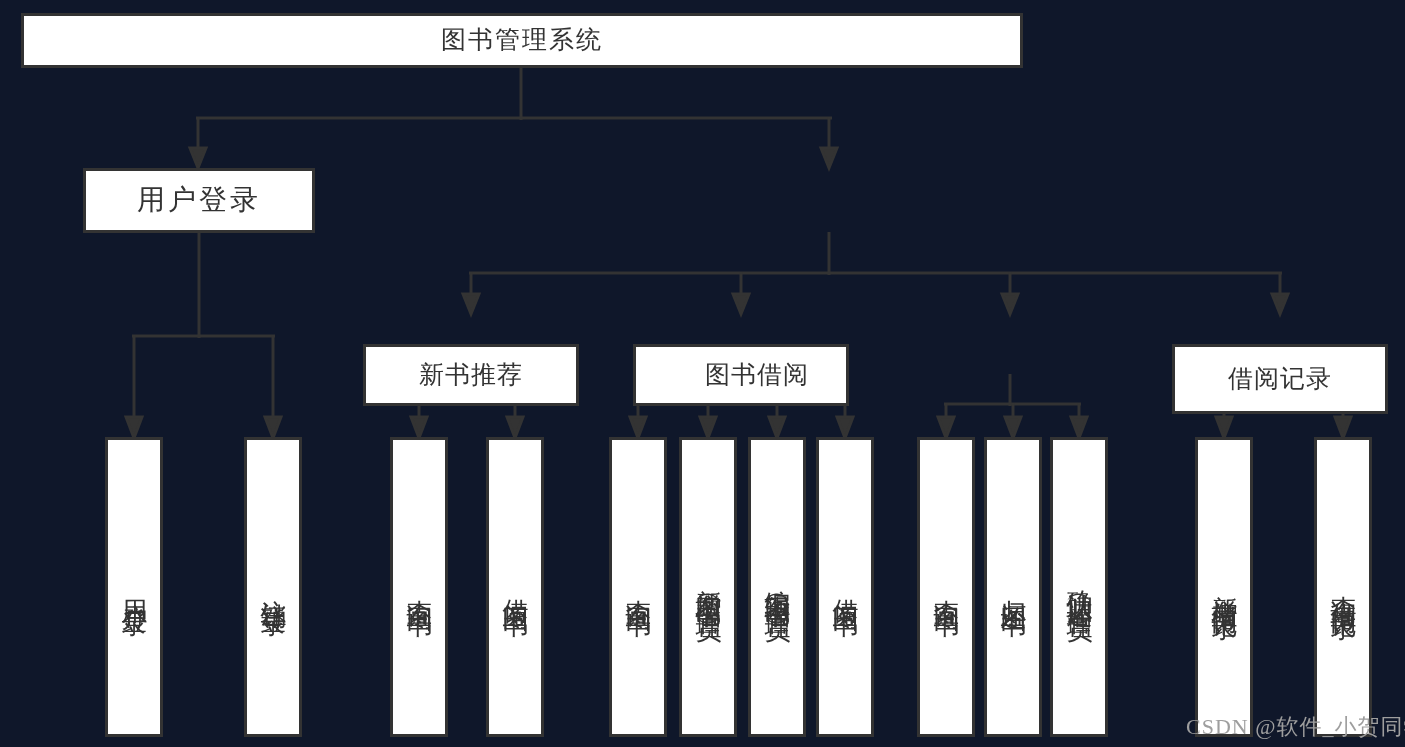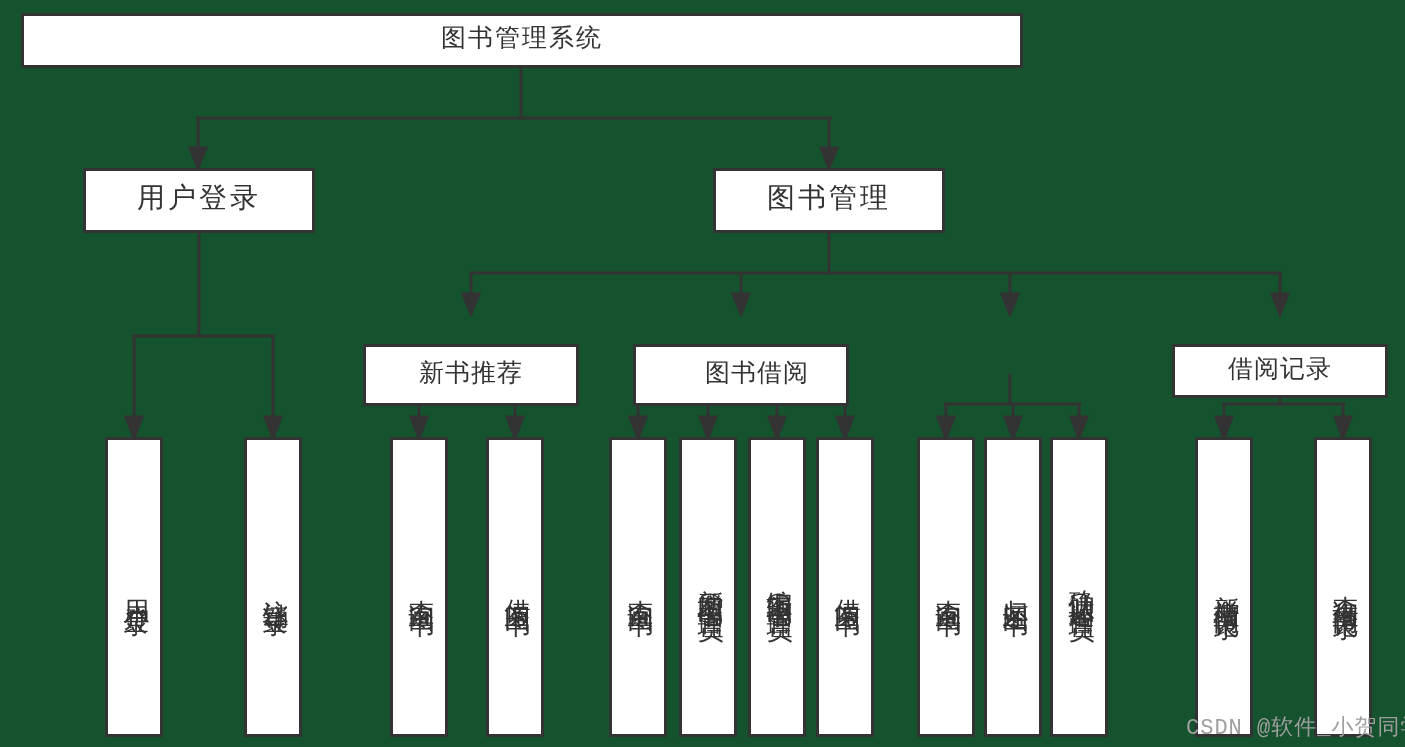--- a/index.html
+++ b/index.html
@@ -1,21 +1,21 @@
 <!DOCTYPE html>
 <html><head>
 <meta charset="utf-8">
 <style>
   html, body { margin: 0; padding: 0; background: #ffffff; }
   .canvas {
     position: relative;
     width: 1405px;
     height: 747px;
-    background: #14532d;
-    font-family: Liberation Mono, monospace;
+    background: #0f172a;
+    font-family: Liberation Serif, serif;
     overflow: hidden;
   }
   svg.connectors {
     position: absolute;
     left: 0; top: 0;
     width: 1405px; height: 747px;
   }
   .box {
     position: absolute;
     box-sizing: border-box;
@@ -110,25 +110,24 @@
     <line x1="1222" y1="404" x2="1345" y2="404"></line>
     <line x1="1224" y1="403" x2="1224" y2="420"></line>
     <polygon points="1216,417 1232,417 1224,438"></polygon>
     <line x1="1343" y1="403" x2="1343" y2="420"></line>
     <polygon points="1335,417 1351,417 1343,438"></polygon>
   </svg>
 
   <div class="box h1" style="left:21px; top:13px; width:1002px; height:55px;">图书管理系统</div>
 
   <div class="box h2" style="left:83px; top:168px; width:232px; height:65px;">用户登录</div>
-  <div class="box h2" style="left:713px; top:168px; width:232px; height:65px;">图书管理</div>
 
   <div class="box h3" style="left:363px; top:313px; width:216px; height:62px;">新书推荐</div>
   <div class="box h3" style="left:633px; top:313px; width:216px; height:62px;padding-left:32px;">图书借阅</div>
-  <div class="box h3" style="left:1172px; top:313px; width:216px; height:54px;">借阅记录</div>
+  <div class="box h3" style="left:1172px; top:313px; width:216px; height:70px;">借阅记录</div>
 
   <div class="box v" style="left:105px; top:437px; width:58px; height:300px;">用户登录</div>
   <div class="box v" style="left:244px; top:437px; width:58px; height:300px;">注销登录</div>
 
   <div class="box v" style="left:390px; top:437px; width:58px; height:300px;">查询图书</div>
   <div class="box v" style="left:486px; top:437px; width:58px; height:300px;">借阅图书</div>
 
   <div class="box v" style="left:609px; top:437px; width:58px; height:300px;">查询图书</div>
   <div class="box v" style="left:679px; top:437px; width:58px; height:300px;">新增图书（管理员）</div>
   <div class="box v" style="left:748px; top:437px; width:58px; height:300px;">编辑图书（管理员）</div>

